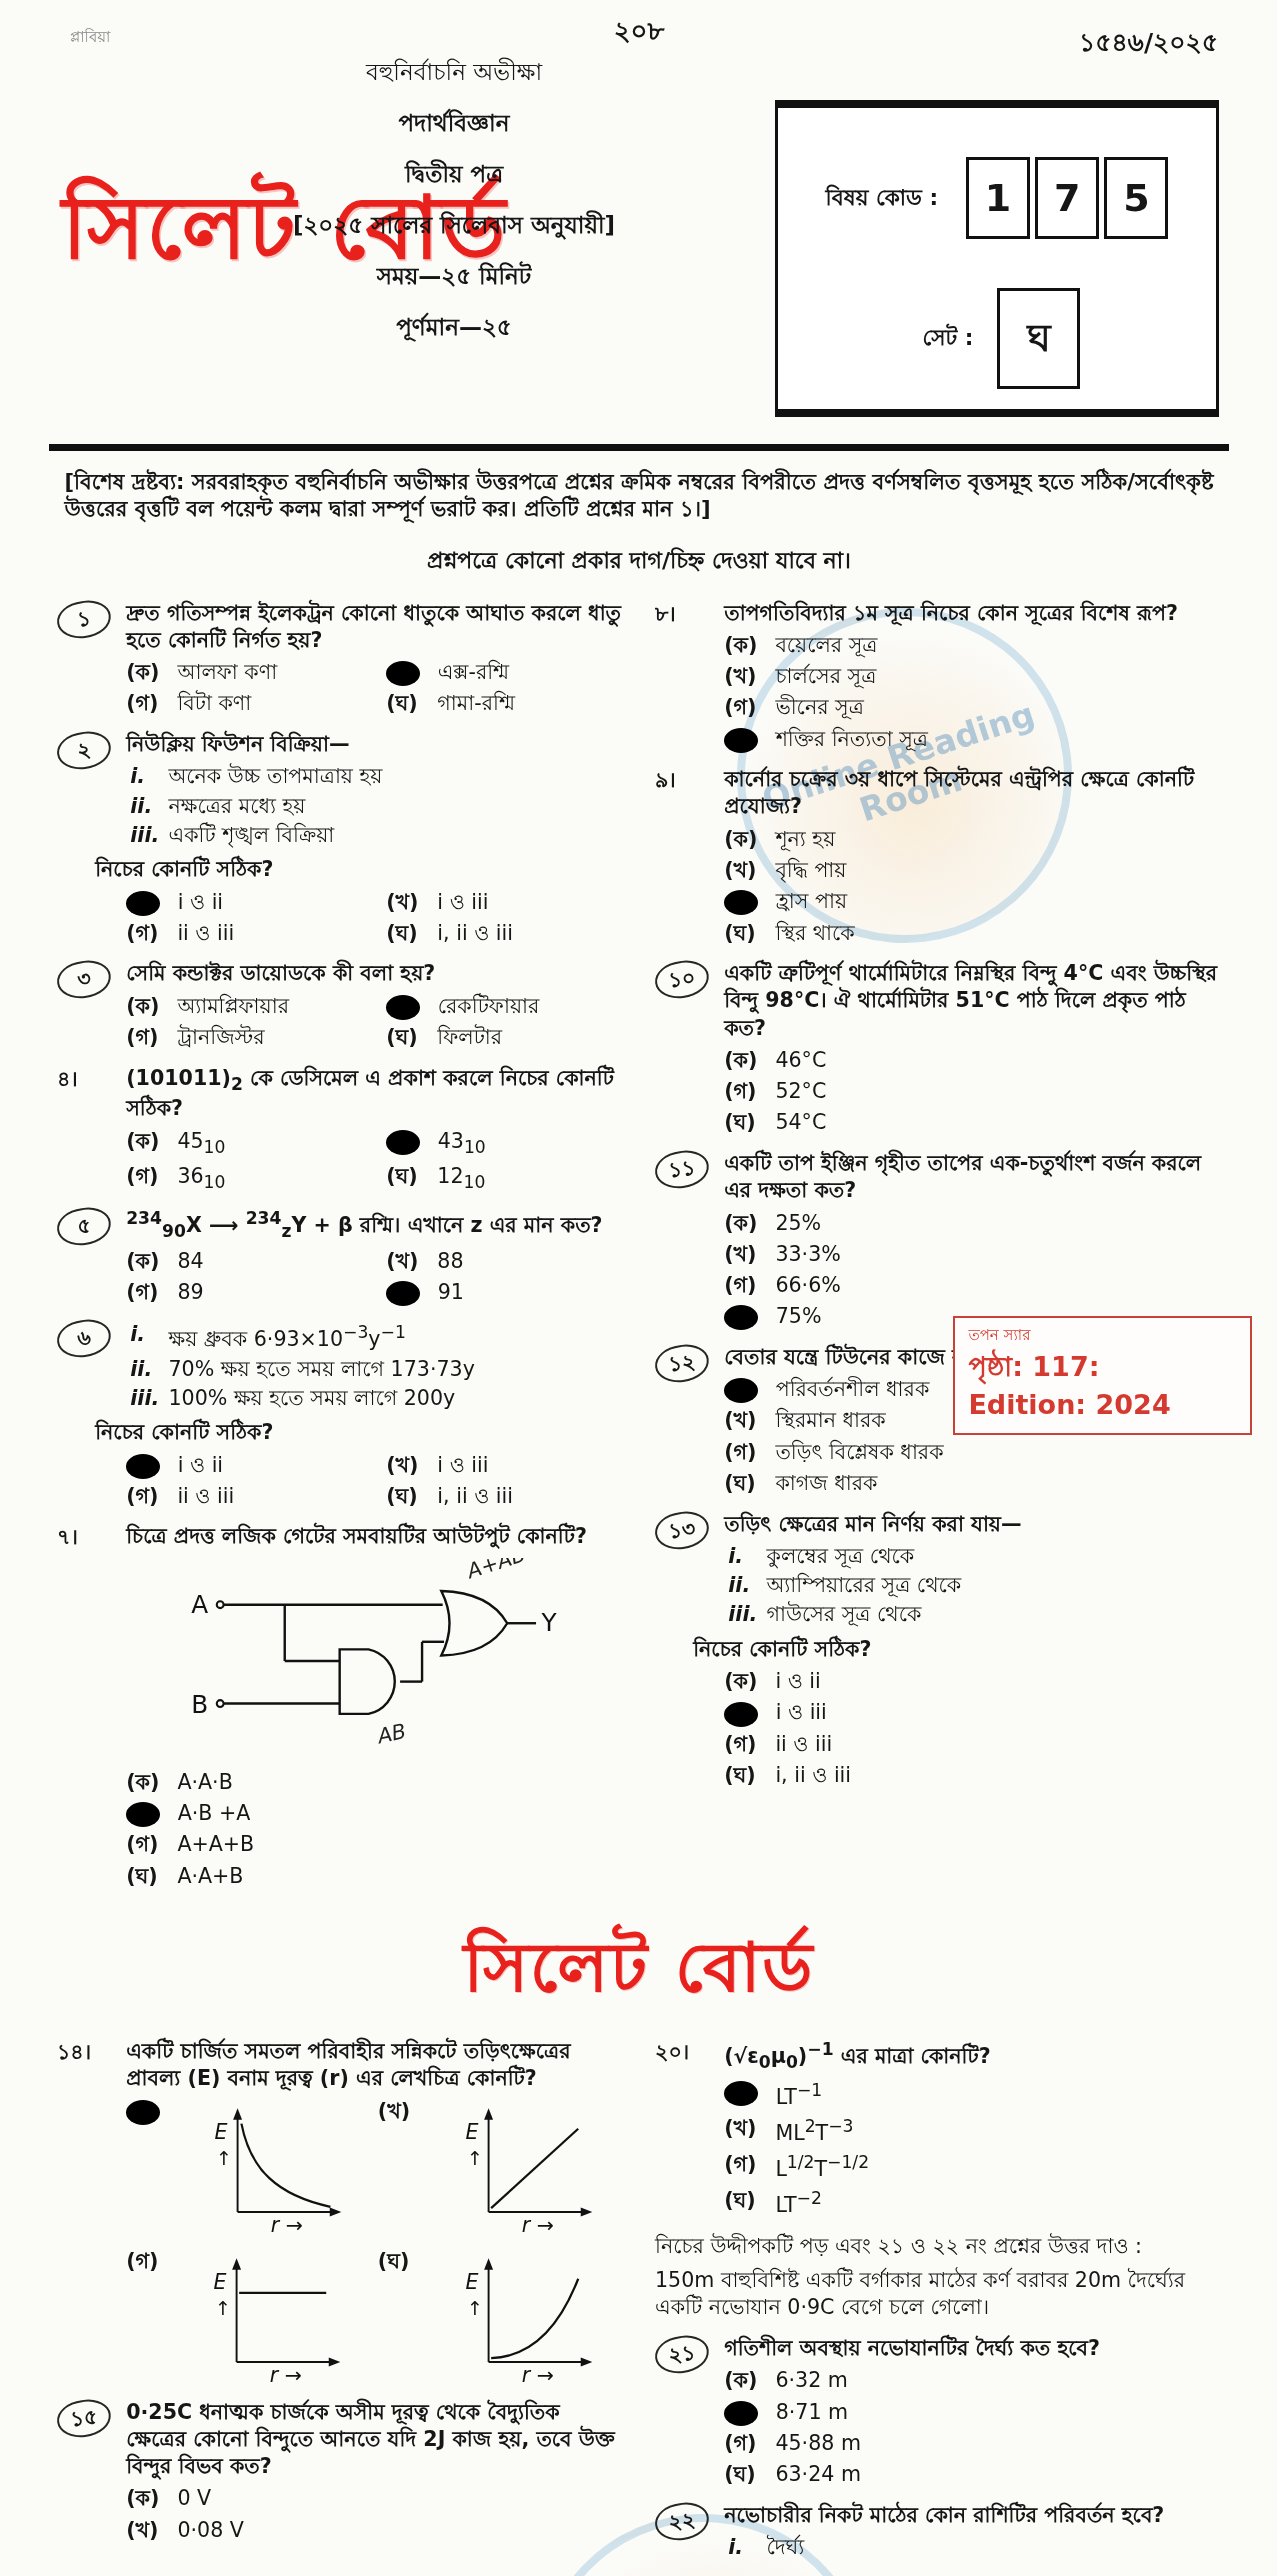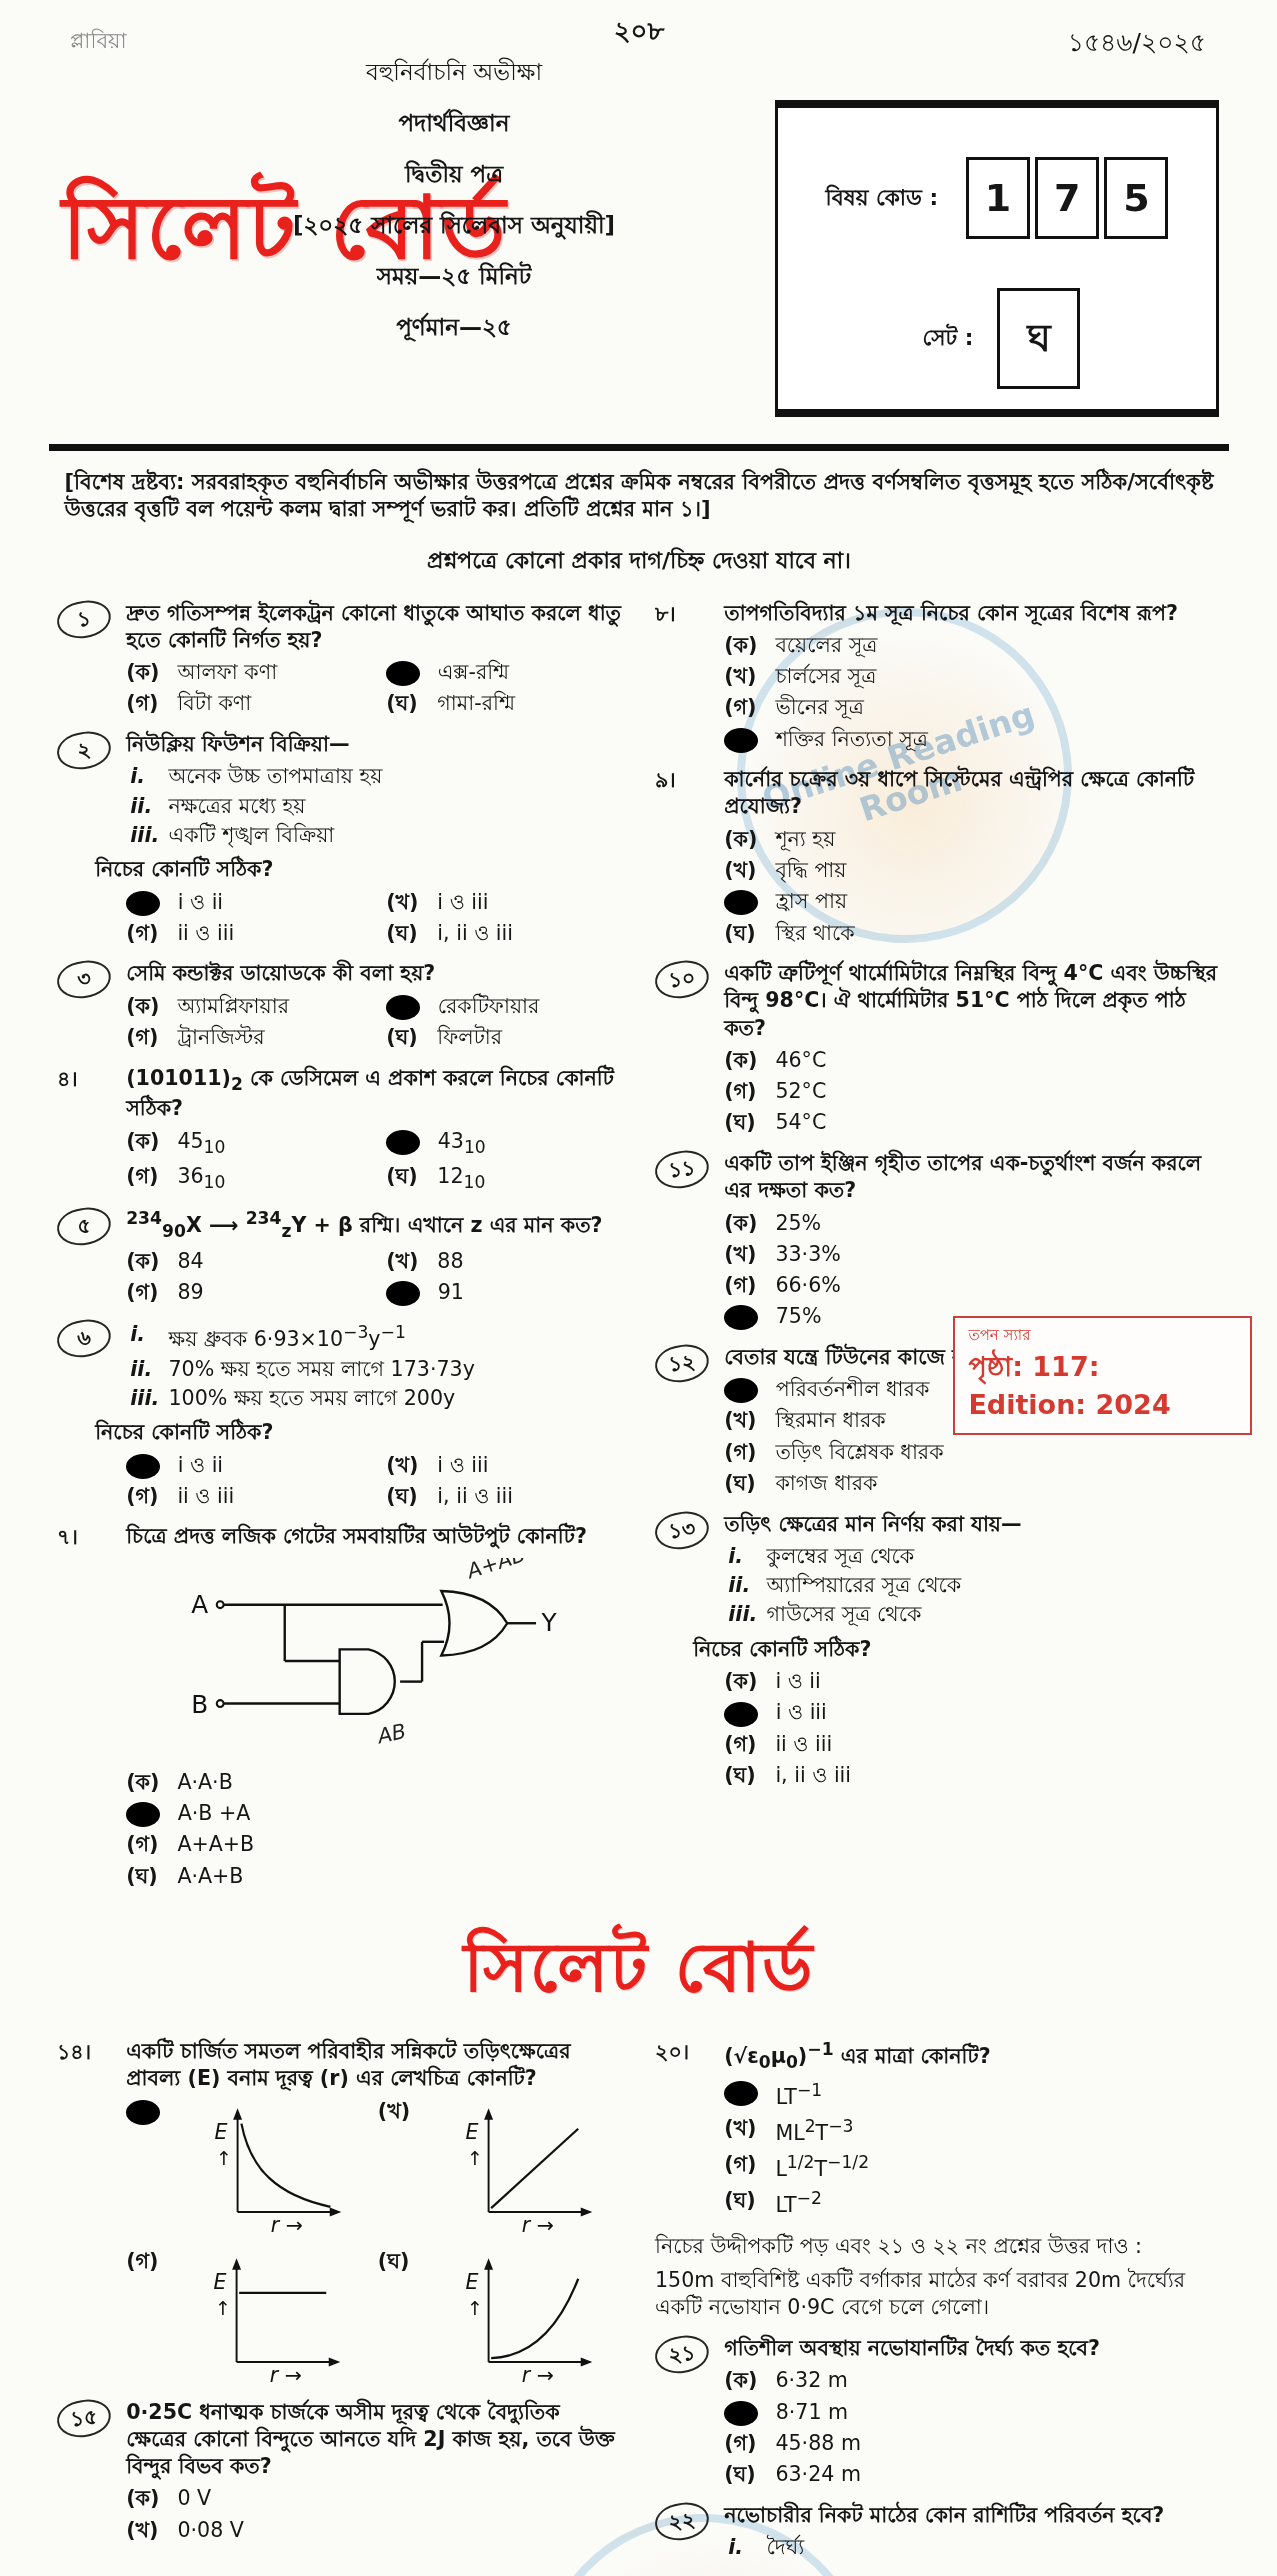--- a/index.html
+++ b/index.html
@@ -5,23 +5,23 @@
   html,body{margin:0;padding:0;}
   body{
     width:1278px; min-height:3488px; background:#fbfbf8;
     font-family:"DejaVu Sans","Liberation Sans",sans-serif;
     color:#161616; font-size:20.6px; line-height:1.32;
   }
   .sheet{position:relative; width:1278px; min-height:3488px; overflow:hidden; padding:0;}
 
   
   .header{position:relative; height:428px;}
-  .stamp{position:absolute; left:70px; top:28px; color:#8a8a8a; font-size:21px;}
+  .stamp{position:absolute; left:70px; top:28px; color:#8a8a8a; font-size:15px;}
   .pageno{position:absolute; left:50%; transform:translateX(-50%); top:14.4px; font-weight:700; font-size:26px;}
-  .serial{position:absolute; right:72px; top:26px; font-weight:400; font-size:25px;}
+  .serial{position:absolute; right:60px; top:26px; font-weight:700; font-size:25px;}
   .board1{
     position:absolute; left:62px; top:185px; color:#e8211d; font-weight:900;
     font-size:87px; letter-spacing:2.1px; line-height:1; white-space:nowrap;
     text-shadow:1.5px 1.5px 0 rgba(232,33,29,.25);
   }
   .cmeta{position:absolute; left:258px; top:57px; width:392px; text-align:center;}
   .cmeta div{margin-bottom:20.6px; font-weight:600; font-size:23px;}
   .cmeta .sub{font-weight:400;}
   .codebox{
     position:absolute; right:59px; top:100px; width:438px; height:301px;

